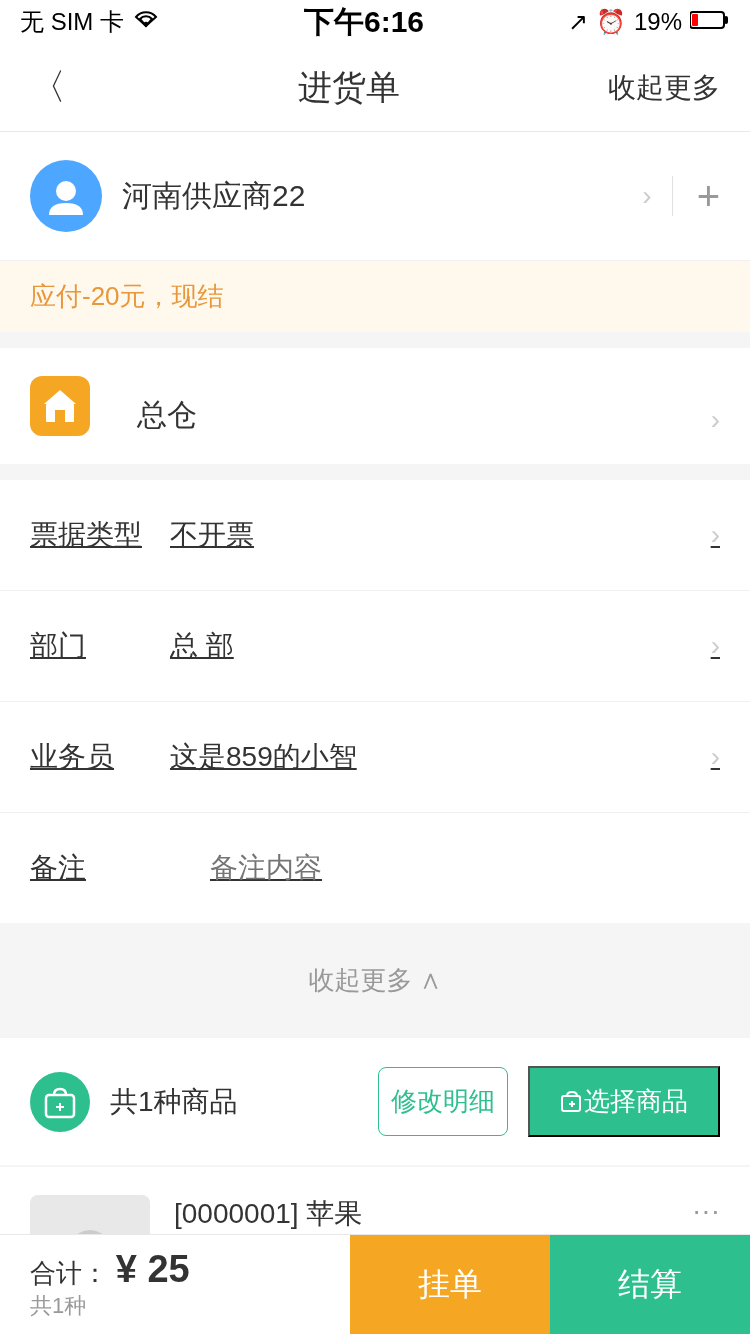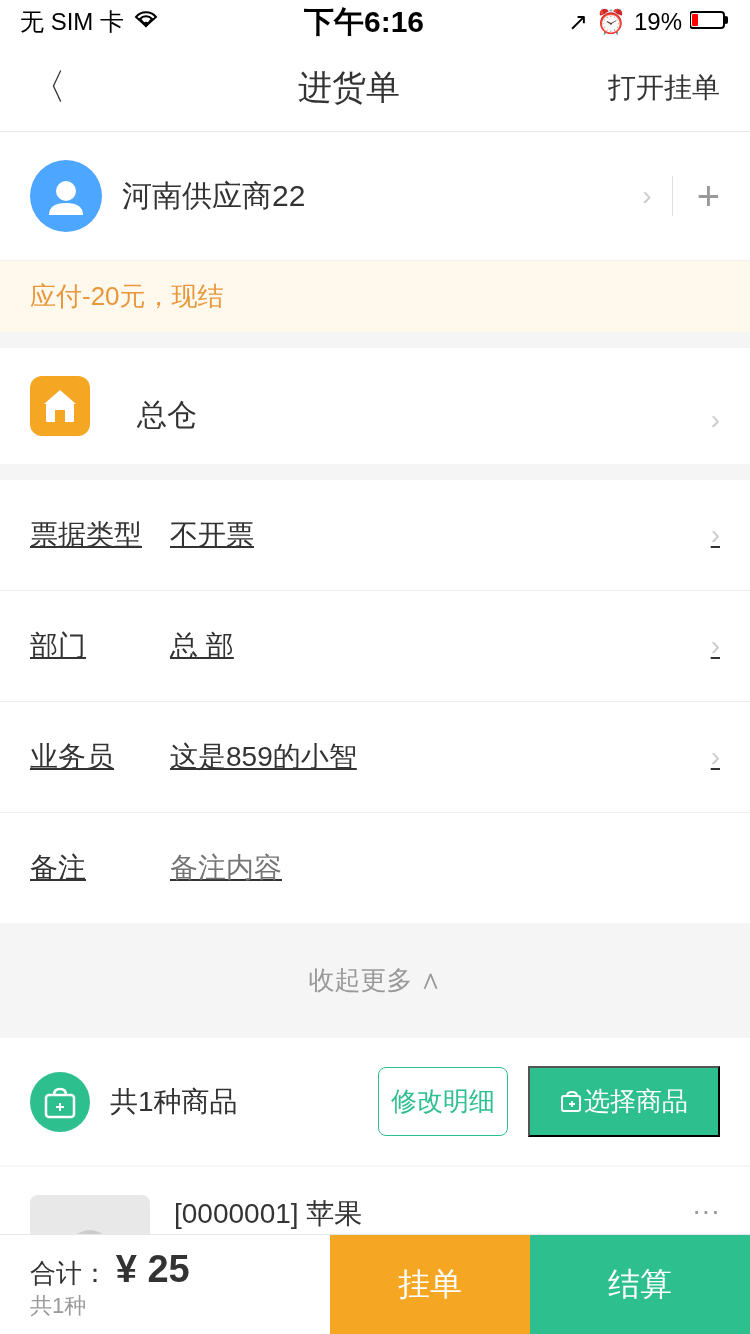--- a/index.html
+++ b/index.html
@@ -139,20 +139,21 @@
     
     .form-row {
       display: flex;
       align-items: center;
       padding: 36px 30px;
       background: #fff;
       border-bottom: 1px solid #f0f0f0;
     }
     .form-row:last-child {
       border-bottom: none;
+      gap: 40px;
     }
     .form-label {
       font-size: 28px;
       color: #333;
       width: 120px;
       flex-shrink: 0;
     }
     .form-value {
       flex: 1;
       font-size: 28px;
@@ -298,21 +299,21 @@
       height: 100px;
       background: #f5a623;
       color: #fff;
       font-size: 32px;
       display: flex;
       align-items: center;
       justify-content: center;
       cursor: pointer;
     }
     .btn-checkout {
-      width: 220px;
+      width: 200px;
       height: 100px;
       background: #2dbf8e;
       color: #fff;
       font-size: 32px;
       display: flex;
       align-items: center;
       justify-content: center;
       cursor: pointer;
     }
   </style>
@@ -341,21 +342,21 @@
         <rect x="34" y="6" width="4" height="8" rx="2" fill="#000"></rect>
         <rect x="2" y="4" width="6" height="12" rx="1" fill="red"></rect>
       </svg>
     </span>
   </div>
 </div>
 
 <div class="nav-bar">
   <span class="nav-back">〈</span>
   <span class="nav-title">进货单</span>
-  <span class="nav-action">打开挂单</span>
+  <span class="nav-action">收起更多</span>
 </div>
 
 <div class="section" style="margin-bottom:0;">
   <div class="supplier-row">
     <div class="supplier-avatar">
       <svg width="42" height="42" viewBox="0 0 42 42">
         <circle cx="21" cy="16" r="10" fill="#fff"></circle>
         <path d="M4 40 Q4 28 21 28 Q38 28 38 40" fill="#fff"></path>
       </svg>
     </div>

